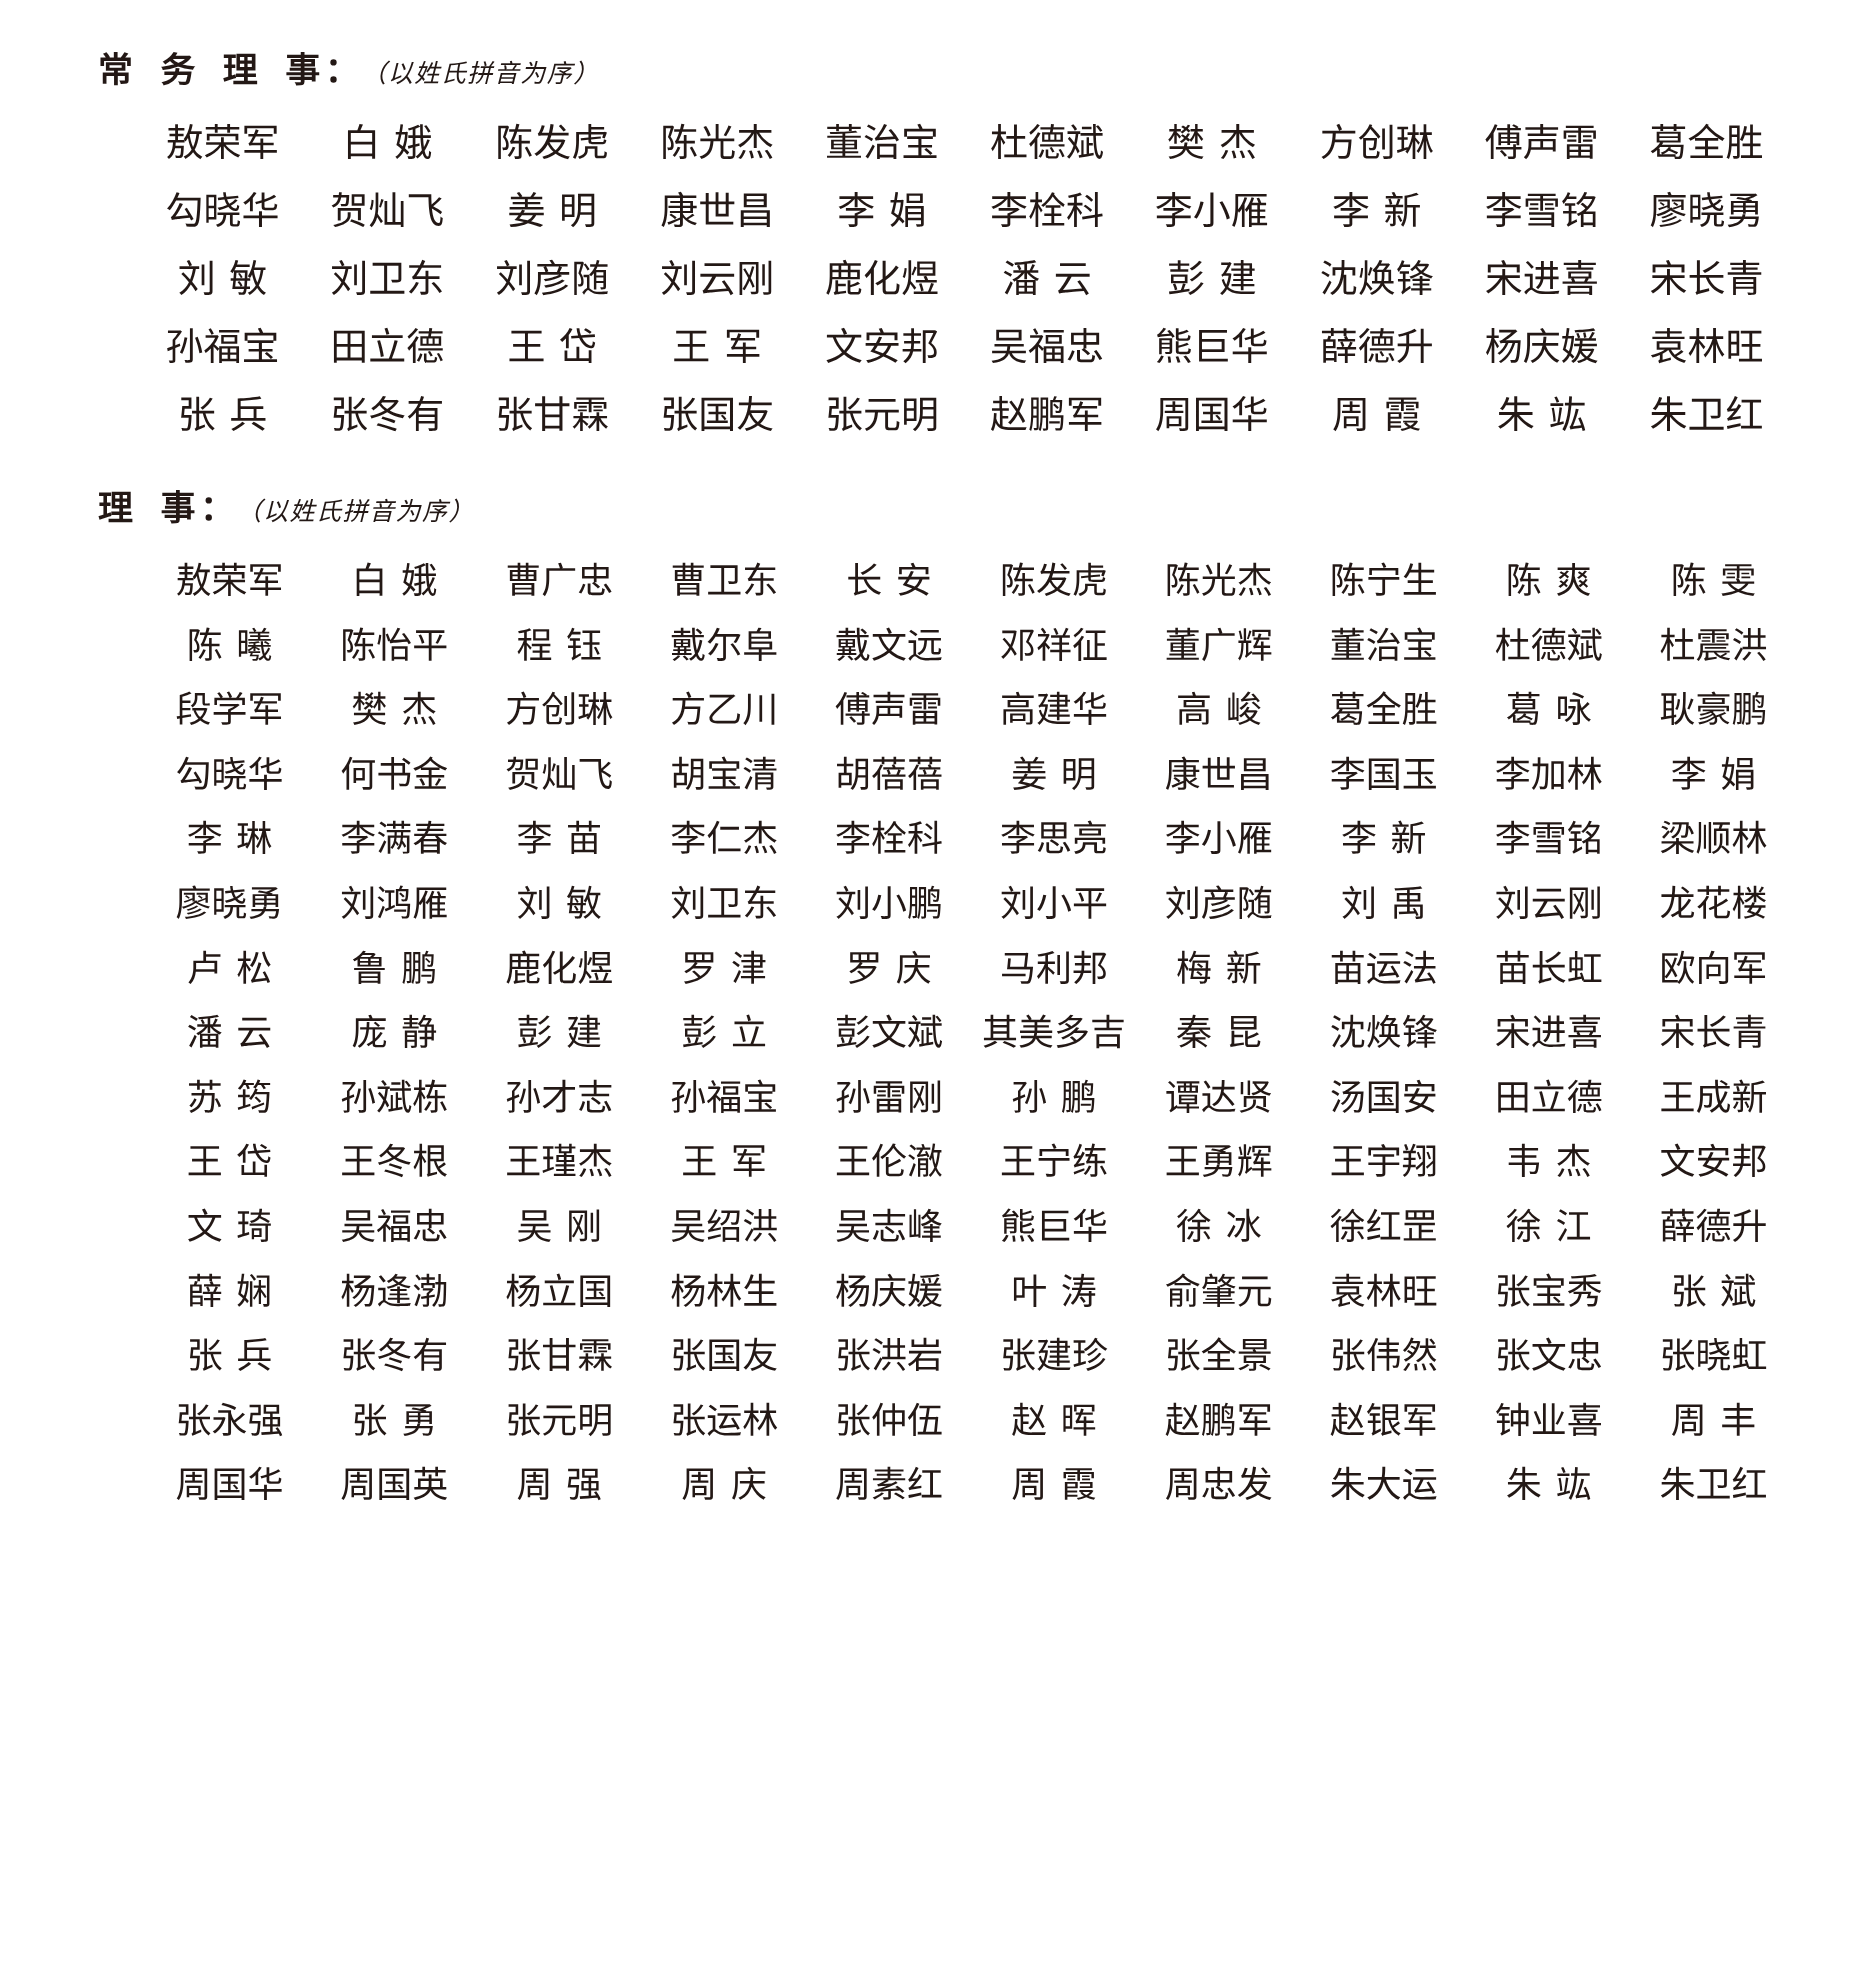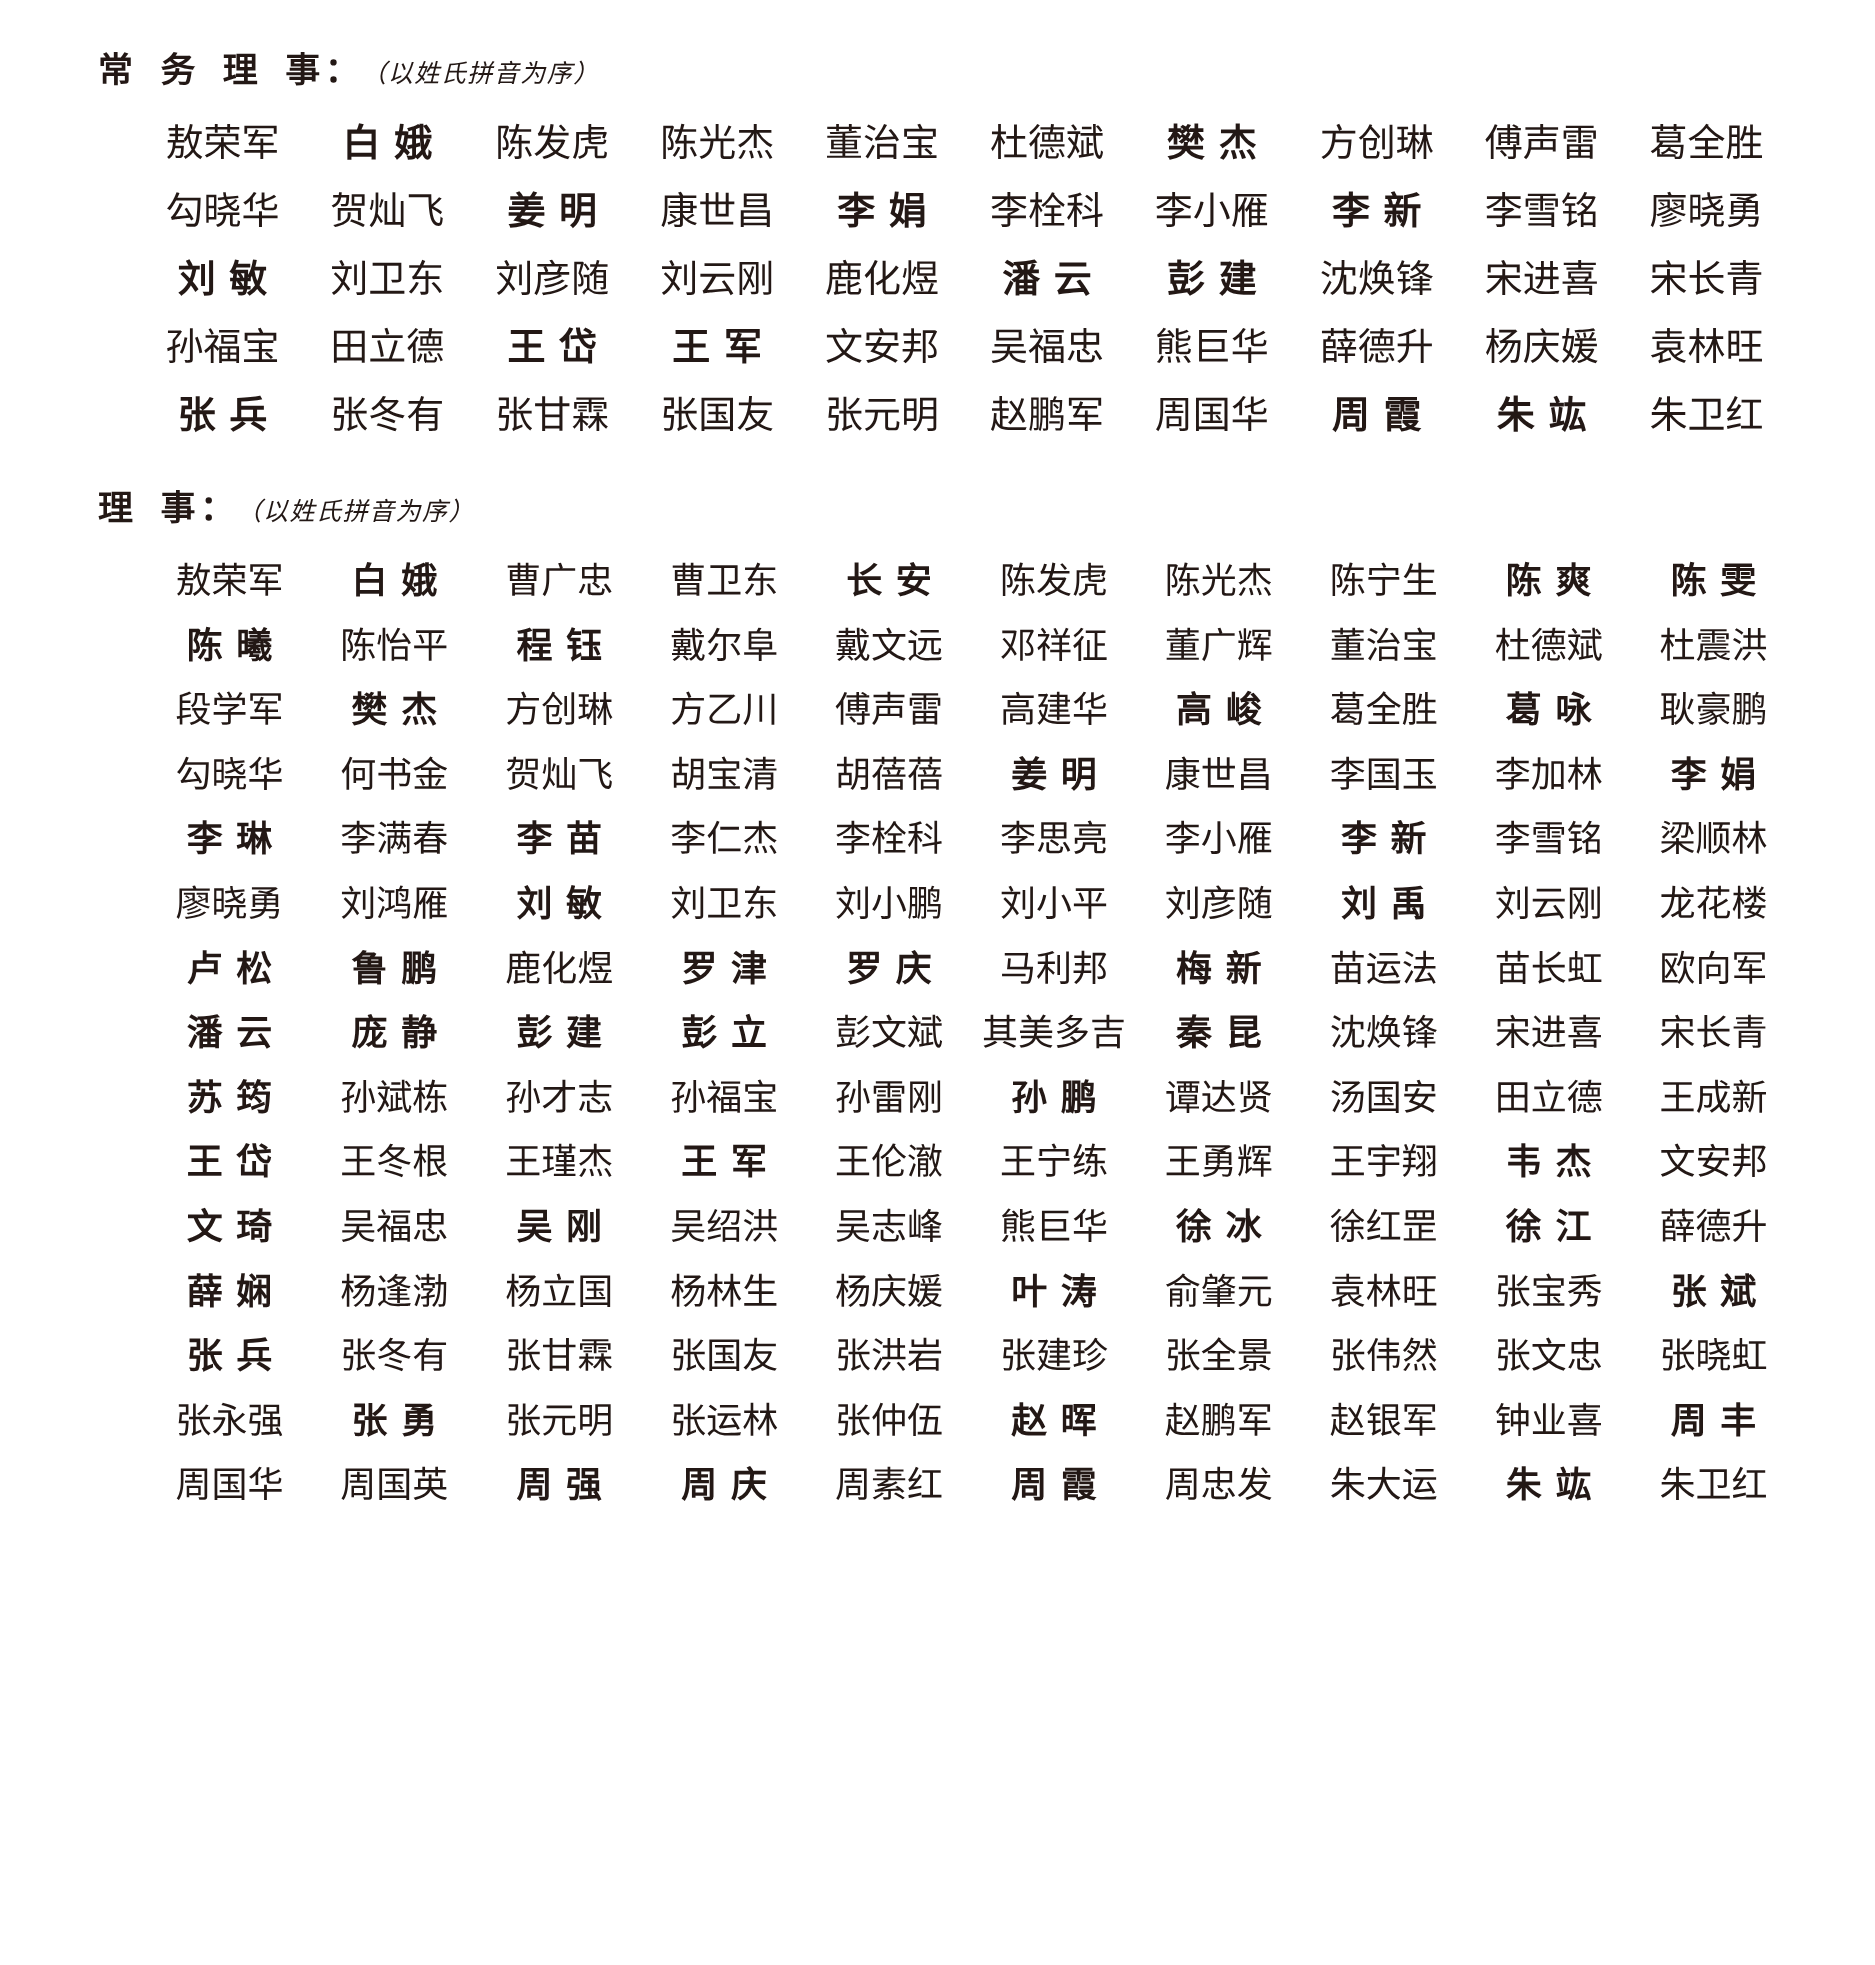--- a/index.html
+++ b/index.html
@@ -104,21 +104,20 @@
   #directors-grid .name-cell {
     font-size: 36px;
     line-height: 48px;
     font-family: "DejaVu Sans", "Liberation Sans", sans-serif;
   }
 
   
   .name-cell.spaced {
     letter-spacing: 13.6px;
     text-indent: 13.6px;
-    font-weight: bold;
   }
 </style>
 </head>
 <body>
 
 <div class="page">
 
   <div class="section" id="standing-section">
     <div class="section-heading">
       <span class="heading-label">常 务 理 事</span>

